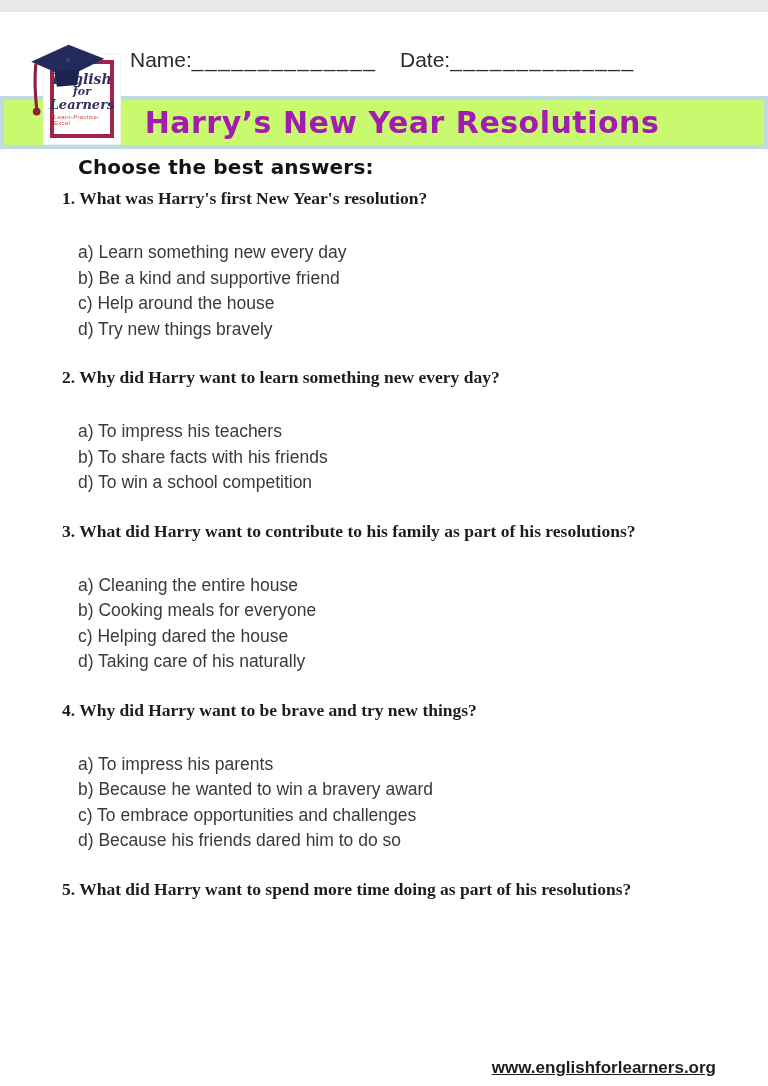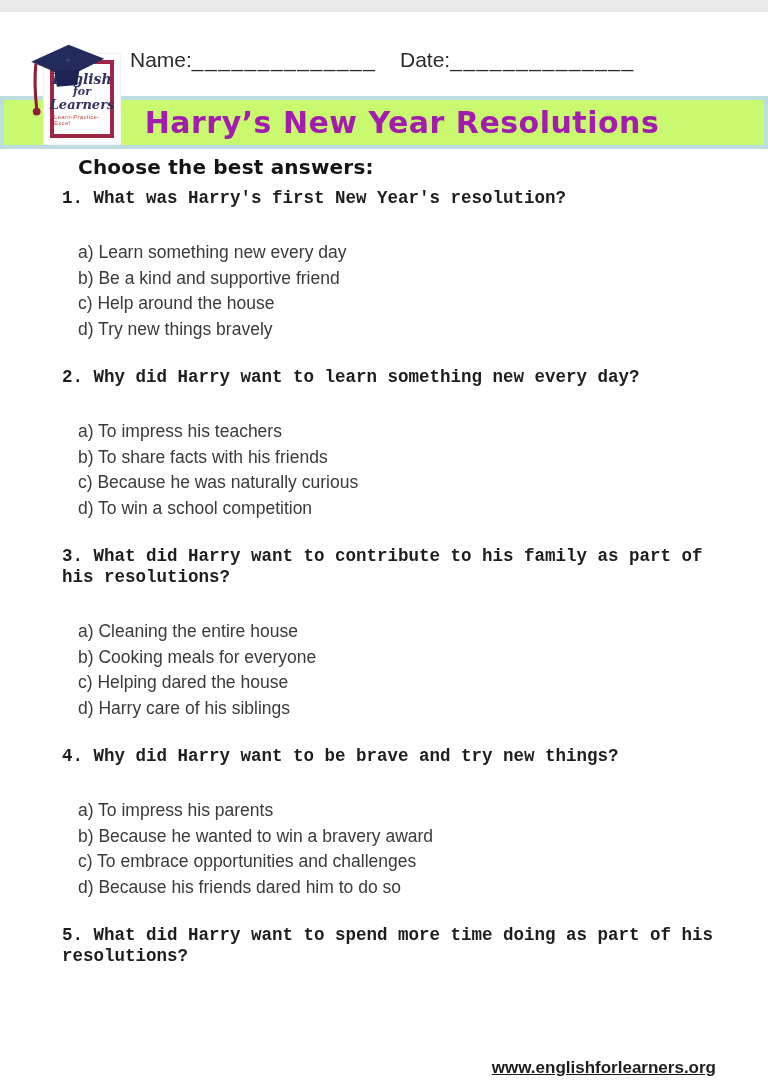--- a/index.html
+++ b/index.html
@@ -51,21 +51,21 @@
   
   .instructions{
     position:absolute;left:78px;top:143px;
     font-family:"DejaVu Sans", sans-serif;
     font-weight:bold;font-size:20px;color:#141414;letter-spacing:0.2px;
   }
   
   .content{position:absolute;left:62px;top:176px;width:682px;}
   .q-title{
     margin:25px 0 0 0;
-    font-family:Liberation Mono, monospace;
+    font-family:Liberation Serif, serif;
     font-weight:bold;font-size:17.5px;color:#1d1d1d;line-height:21px;
   }
   .question:first-child .q-title{margin-top:0;}
   .options{
     list-style:none;margin:31px 0 0 0;padding:0 0 0 16px;
   }
   .options li{
     font-size:17.5px;color:#3a3a3a;line-height:25.5px;
   }
   
@@ -121,32 +121,31 @@
         <li>c) Help around the house</li>
         <li>d) Try new things bravely</li>
       </ul>
     </section>
 
     <section class="question">
       <h2 class="q-title">2. Why did Harry want to learn something new every day?</h2>
       <ul class="options">
         <li>a) To impress his teachers</li>
         <li>b) To share facts with his friends</li>
-        <li>c) Because he was naturally curious</li>
         <li>d) To win a school competition</li>
       </ul>
     </section>
 
     <section class="question">
       <h2 class="q-title">3. What did Harry want to contribute to his family as part of his resolutions?</h2>
       <ul class="options">
         <li>a) Cleaning the entire house</li>
         <li>b) Cooking meals for everyone</li>
         <li>c) Helping dared the house</li>
-        <li>d) Harry care of his siblings</li>
+        <li>d) Taking care of his naturally</li>
       </ul>
     </section>
 
     <section class="question">
       <h2 class="q-title">4. Why did Harry want to be brave and try new things?</h2>
       <ul class="options">
         <li>a) To impress his parents</li>
         <li>b) Because he wanted to win a bravery award</li>
         <li>c) To embrace opportunities and challenges</li>
         <li>d) Because his friends dared him to do so</li>

